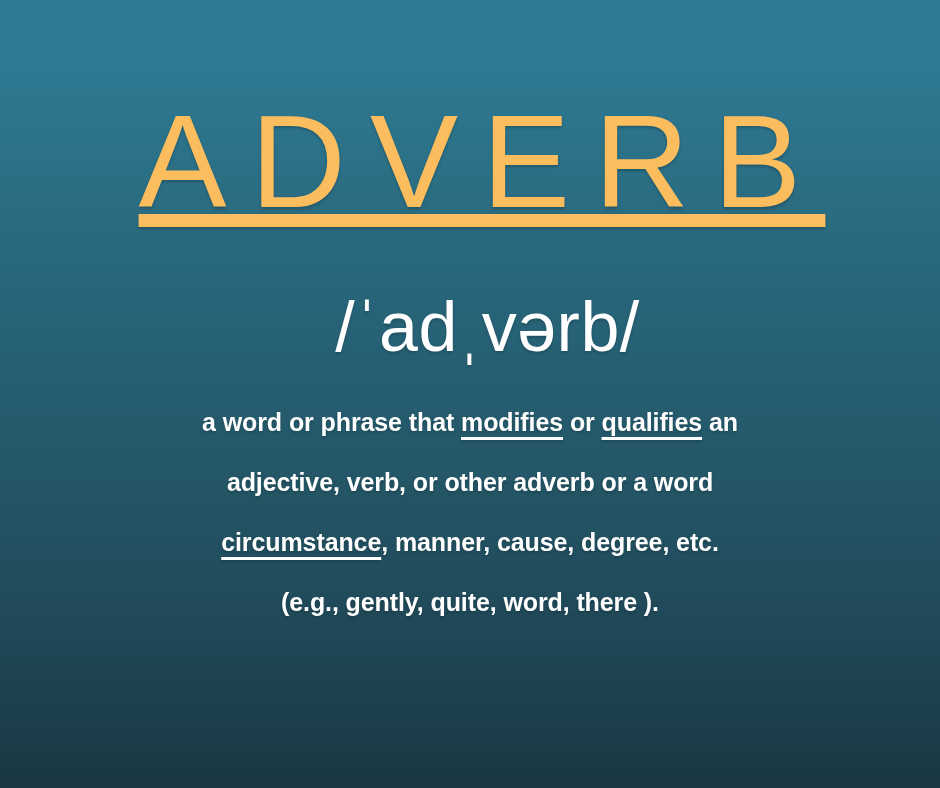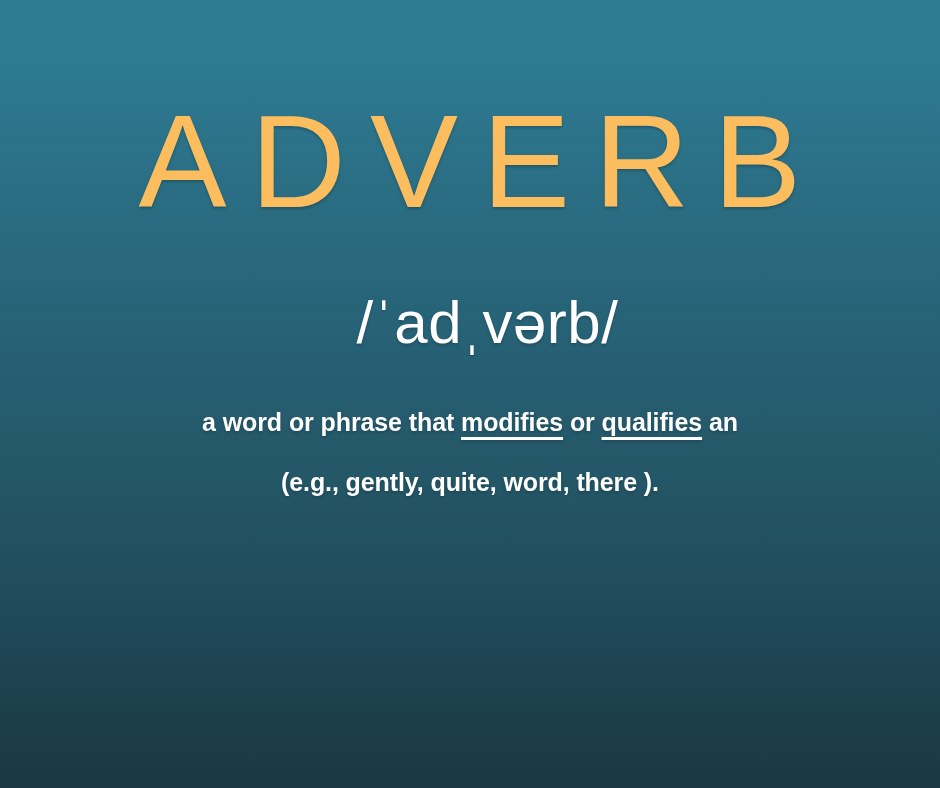--- a/index.html
+++ b/index.html
@@ -43,35 +43,36 @@
     font-family: "Liberation Sans", sans-serif;
     font-weight: 400;
     font-size: 132px;
     line-height: 1.0;
     letter-spacing: 24px;
     
     text-indent: 24px;
     color: #fcbd5f;
     white-space: nowrap;
     text-shadow: 0 2px 3px rgba(0,0,0,0.22);
+    text-decoration: underline;
   }
 
   
   #phonetic-wrap {
     position: absolute;
     top: 291px;
     left: 0;
     width: 940px;
     text-align: center;
   }
   #phonetic {
     display: block;
     font-family: "Liberation Sans", sans-serif;
     font-weight: 400;
-    font-size: 60px;
+    font-size: 70px;
     line-height: 1.05;
     letter-spacing: 0.5px;
     color: #ffffff;
     white-space: nowrap;
     text-shadow: 0 2px 3px rgba(0,0,0,0.18);
     margin-left: 35px;
   }
 
   
   #definition {
@@ -106,16 +107,18 @@
   <div id="headline-wrap">
     <span id="headline">ADVERB</span>
   </div>
 
   <div id="phonetic-wrap">
     <span id="phonetic">/ˈadˌvərb/</span>
   </div>
 
   <div id="definition">
       <span class="line"><span>a word or phrase that </span><span class="u">modifies</span><span> or </span><span class="u">qualifies</span><span> an</span></span>
+      <span class="line"><span>adjective, verb, or other adverb or a word</span></span>
+      <span class="line"><span class="u">circumstance</span><span>, manner, cause, degree, etc.</span></span>
       <span class="line"><span>(e.g., gently, quite, word, there ).</span></span>
     </div>
 
 </div>
 
 </body></html>

